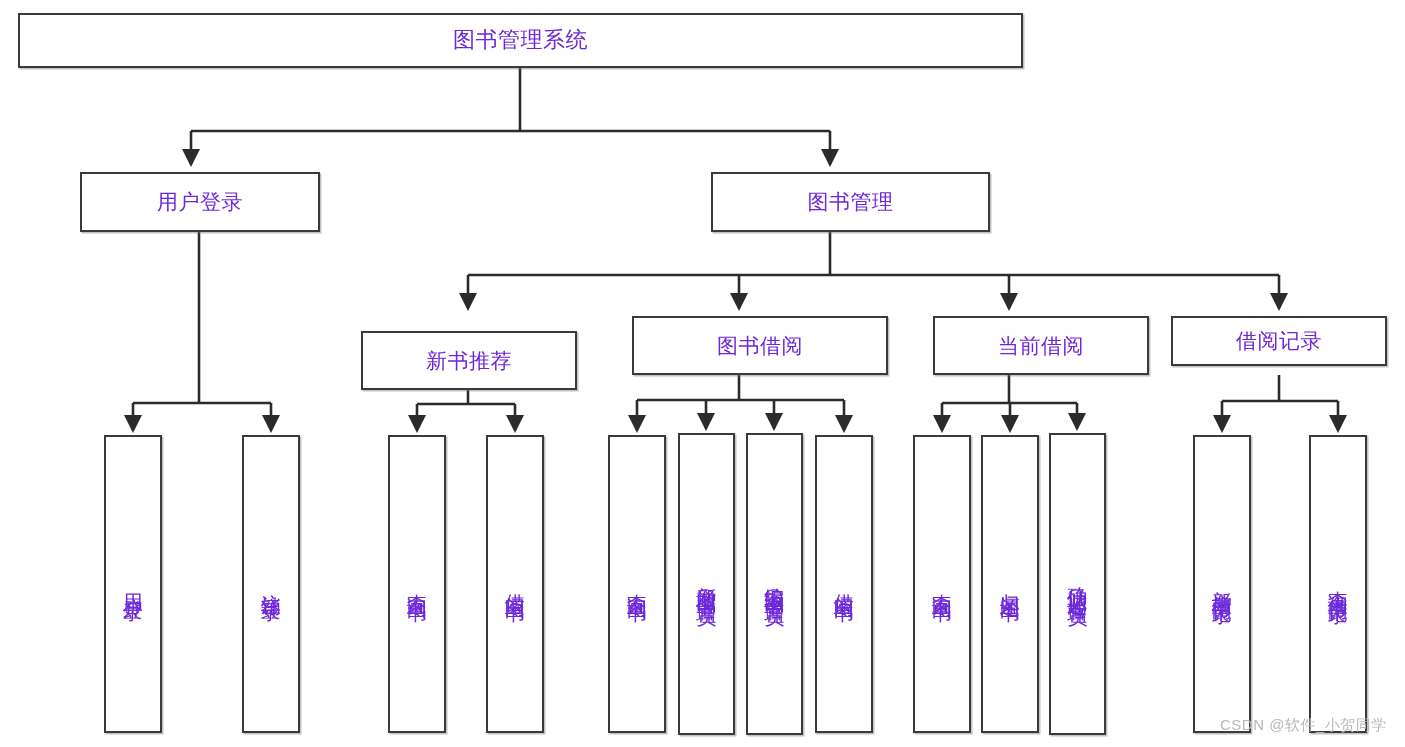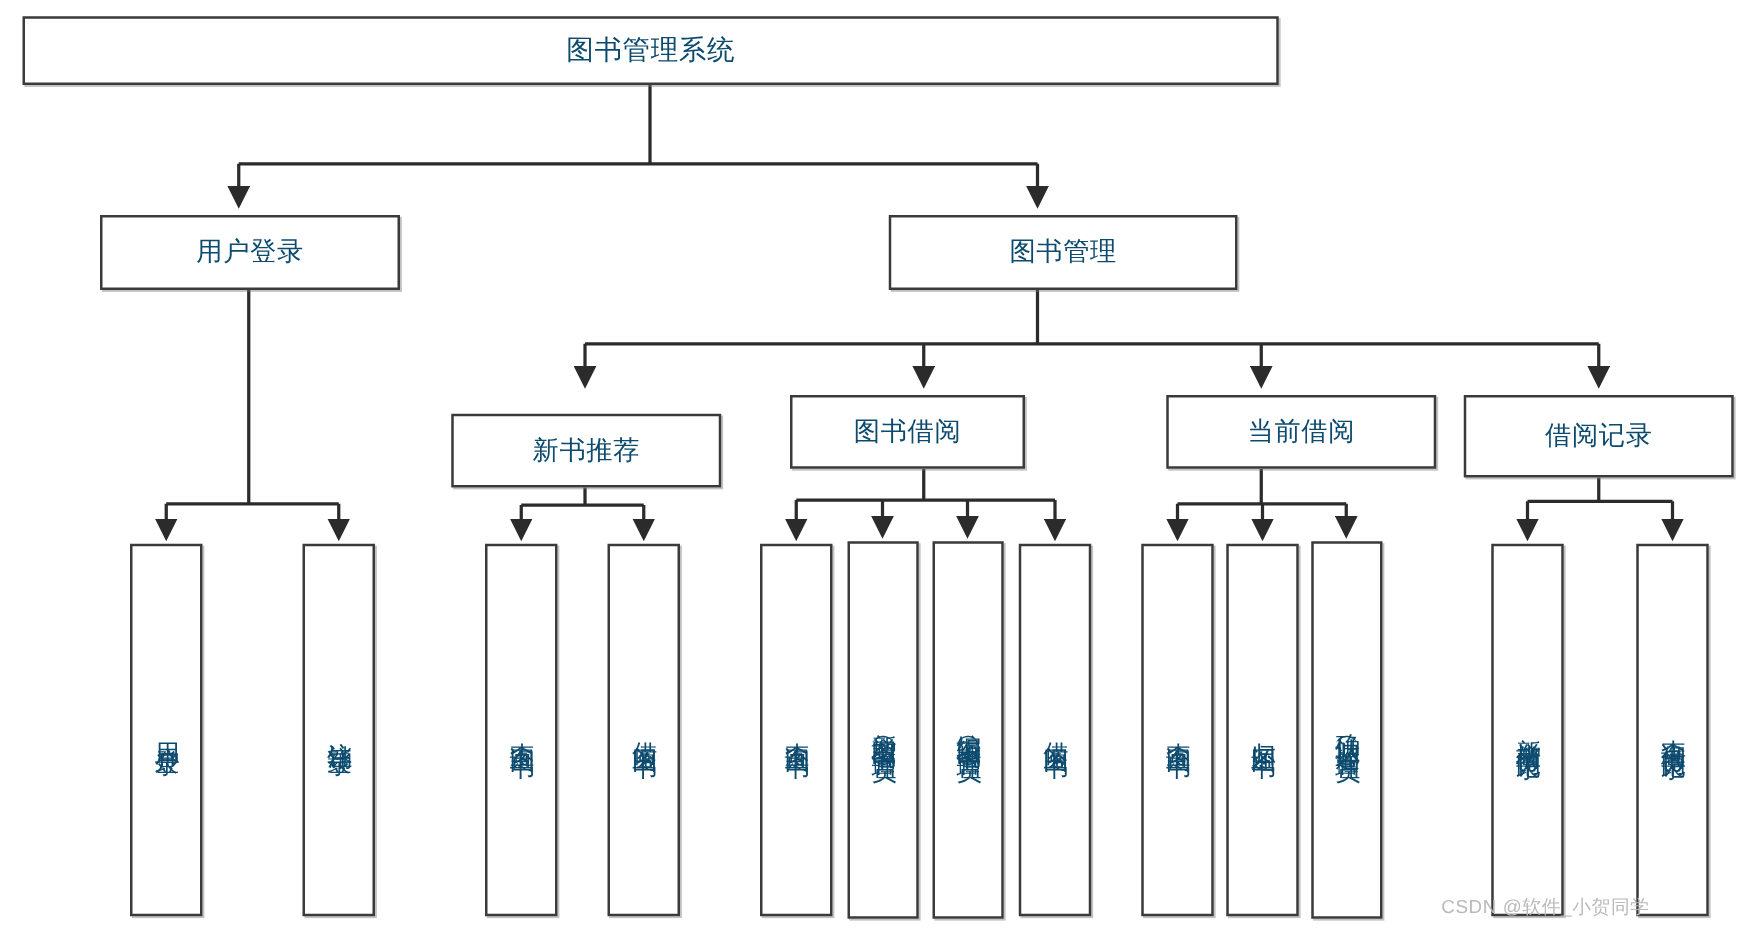--- a/index.html
+++ b/index.html
@@ -25,21 +25,21 @@
   }
   .node {
     position: absolute;
     box-sizing: border-box;
     background: #ffffff;
     border: 2.5px solid #3a3a3a;
     box-shadow: 1.5px 1.5px 0 rgba(120,120,120,0.45);
     display: flex;
     align-items: center;
     justify-content: center;
-    color: #0c4a6e;
+    color: #6d28d9;
     letter-spacing: 0.5px;
   }
   .node.horiz {
     font-size: 21px;
     line-height: 1.1;
     white-space: nowrap;
   }
   .node.vert {
     writing-mode: vertical-rl;
     text-orientation: upright;
@@ -115,37 +115,37 @@
       <path d="M 1338 401 L 1338 430" marker-end="url(#arrow)"></path>
     </g>
   </svg>
 
   <div class="node horiz root" style="left:18px; top:13px; width:1005px; height:55px;">图书管理系统</div>
 
   <div class="node horiz" style="left:80px; top:172px; width:240px; height:60px;">用户登录</div>
   <div class="node horiz" style="left:711px; top:172px; width:279px; height:60px;">图书管理</div>
 
   <div class="node horiz" style="left:361px; top:331px; width:216px; height:59px;">新书推荐</div>
-  <div class="node horiz" style="left:632px; top:316px; width:188px; height:59px;">图书借阅</div>
+  <div class="node horiz" style="left:632px; top:316px; width:256px; height:59px;">图书借阅</div>
   <div class="node horiz" style="left:901px; top:316px; width:216px; height:59px;margin-left:32px;">当前借阅</div>
-  <div class="node horiz" style="left:1171px; top:316px; width:216px; height:66px;">借阅记录</div>
+  <div class="node horiz" style="left:1171px; top:316px; width:216px; height:50px;">借阅记录</div>
 
   <div class="node vert" style="left:104px; top:435px; width:58px; height:298px;">用户登录</div>
   <div class="node vert" style="left:242px; top:435px; width:58px; height:298px;">注销登录</div>
 
   <div class="node vert" style="left:388px; top:435px; width:58px; height:298px;">查询图书</div>
   <div class="node vert" style="left:486px; top:435px; width:58px; height:298px;">借阅图书</div>
 
   <div class="node vert" style="left:608px; top:435px; width:58px; height:298px;">查询图书</div>
   <div class="node vert" style="left:678px; top:433px; width:57px; height:302px;">新增图书（管理员）</div>
   <div class="node vert" style="left:746px; top:433px; width:57px; height:302px;">编辑图书（管理员）</div>
   <div class="node vert" style="left:815px; top:435px; width:58px; height:298px;">借阅图书</div>
 
   <div class="node vert" style="left:913px; top:435px; width:58px; height:298px;">查询图书</div>
   <div class="node vert" style="left:981px; top:435px; width:58px; height:298px;">归还图书</div>
   <div class="node vert" style="left:1049px; top:433px; width:57px; height:302px;">确认归还（管理员）</div>
 
   <div class="node vert" style="left:1193px; top:435px; width:58px; height:298px;">新增借阅记录</div>
   <div class="node vert" style="left:1309px; top:435px; width:58px; height:298px;">查询借阅记录</div>
 
-  <div class="watermark" style="left:1141px; top:716px;padding-left:12px;">CSDN @软件_小贺同学</div>
+  <div class="watermark" style="left:1208px; top:716px;padding-left:12px;">CSDN @软件_小贺同学</div>
 
 </div>
 
 </body></html>

